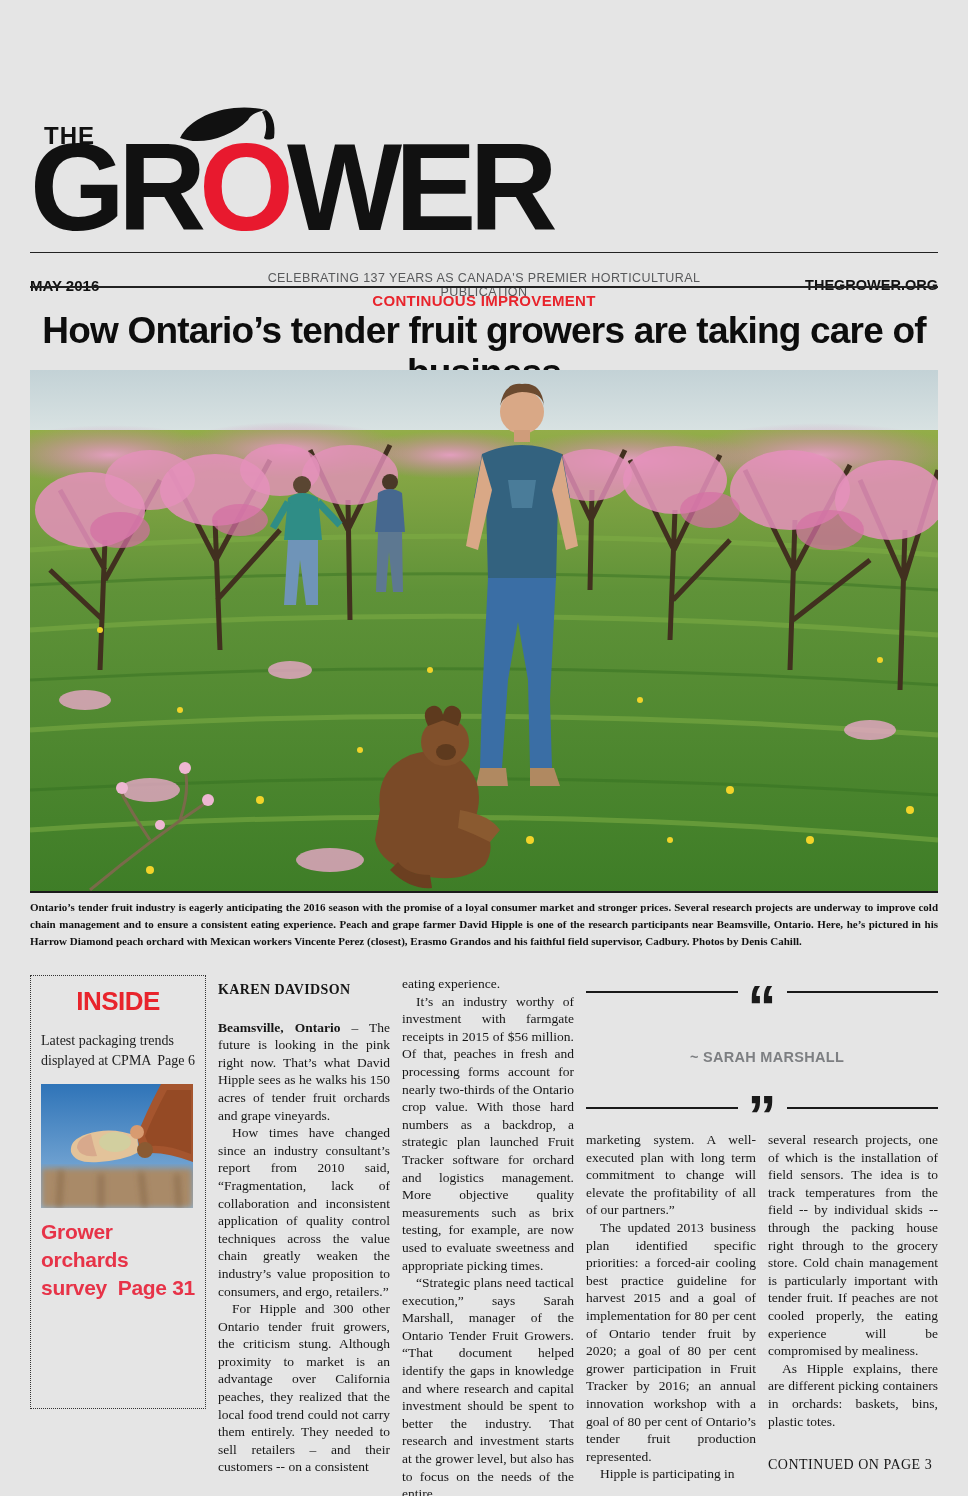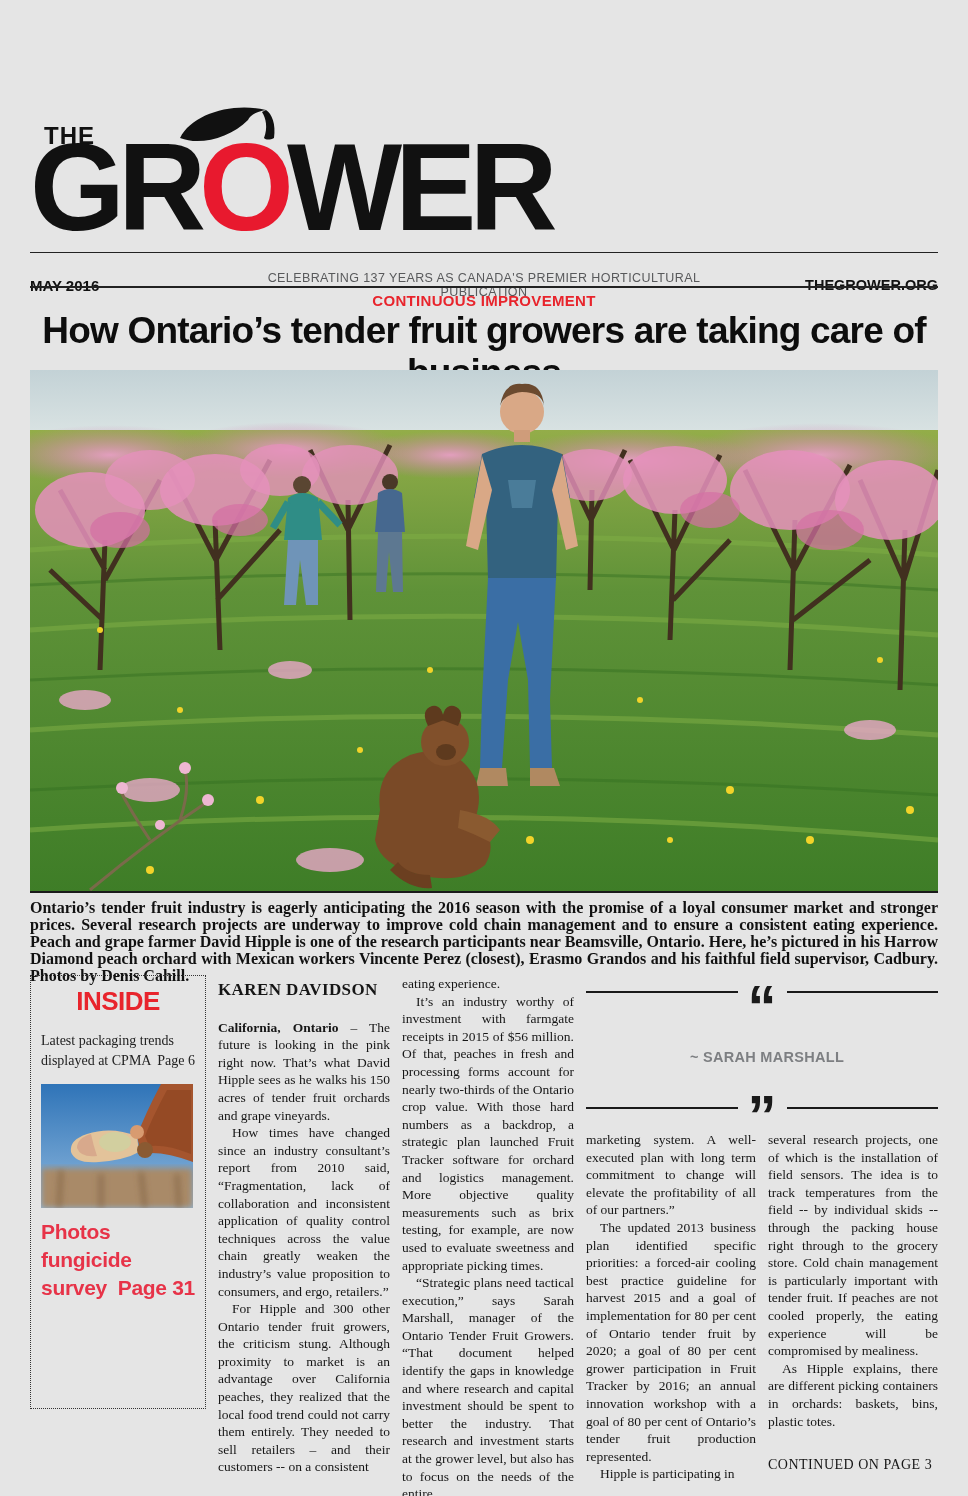--- a/index.html
+++ b/index.html
@@ -20,35 +20,35 @@
   .info-date { font-weight:bold; font-size:15px; color:#111; width:200px; }
   .info-tagline { flex:1; text-align:center; font-size:12.5px; color:#58595b; letter-spacing:0.4px; }
   .info-site { width:200px; text-align:right; font-weight:bold; font-size:14.5px; color:#111; }
 
   
   .kicker { position:absolute; left:30px; top:292px; width:908px; text-align:center; font-family:"Liberation Sans", sans-serif; font-weight:bold; font-size:15px; color:#e8242c; letter-spacing:0.3px; }
   .headline { position:absolute; left:30px; top:310px; width:908px; text-align:center; font-family:"Liberation Sans", sans-serif; font-weight:bold; font-size:37px; letter-spacing:-0.8px; color:#0d0d0d; }
 
   
   .photo-wrap { position:absolute; left:30px; top:370px; width:908px; height:523px; border-bottom:2px solid #1a1a1a; overflow:hidden; }
-  .caption { position:absolute; left:30px; top:899px; width:908px; font-size:16px; font-weight:bold; line-height:17px; text-align:justify; color:#111; }
+  .caption { position:absolute; left:30px; top:899px; width:908px; font-size:11px; font-weight:bold; line-height:17px; text-align:justify; color:#111; }
 
   
   .content { position:absolute; left:30px; top:975px; width:908px; display:flex; }
   .inside-box { width:176px; min-width:176px; height:434px; border:1.5px dotted #333; padding:10px 10px 8px 10px; margin-right:12px; }
   .inside-title { text-align:center; font-family:"Liberation Sans", sans-serif; font-weight:bold; font-size:26px; color:#e8242c; letter-spacing:-0.5px; margin-bottom:14px; }
   .inside-item { font-size:14px; line-height:1.42; margin-bottom:13px; color:#222; }
   .line-with-page { display:flex; justify-content:space-between; }
   .inside-photo { width:152px; height:124px; margin:8px 0 10px 0; overflow:hidden; }
   .fungicide { font-family:"Liberation Sans", sans-serif; font-weight:bold; font-size:21px; line-height:1.35; color:#e73348; letter-spacing:-0.3px; margin-bottom:20px; }
   .volume-block { font-size:13.5px; line-height:1.5; color:#222; }
 
   .col { flex:1; margin-right:12px; font-size:13.5px; line-height:17.6px; text-align:justify; color:#161616; }
   .col:last-child { margin-right:0; }
-  .byline { font-weight:bold; font-size:17px; letter-spacing:0.4px; margin:6px 0 20px 0; text-align:left; }
+  .byline { font-weight:bold; font-size:14px; letter-spacing:0.4px; margin:6px 0 20px 0; text-align:left; }
   .col p { margin:0; }
   .col p.indent { text-indent:14px; }
   .right-half { width:352px; min-width:352px; display:flex; flex-direction:column; }
   .cols34 { display:flex; flex:1; }
   .cols34 .col { margin-right:0; }
   .cols34 .col:first-child { margin-right:12px; }
 
   
   .pullquote { height:150px; margin-bottom:6px; font-family:"Liberation Sans", sans-serif; position:relative; }
   .pq-row { display:flex; align-items:center; height:34px; }
@@ -272,32 +272,32 @@
           <path d="M150,6 L126,6 Q112,32 104,52 L108,62 Q126,60 150,70 Z" fill="#8a431f" opacity="0.6"></path>
           <path d="M96,52 Q70,42 46,50 Q28,56 30,68 Q34,80 58,78 Q84,76 98,68 Z" fill="#e3c39a"></path>
           <path d="M50,50 Q36,54 36,64 Q40,74 56,72 Q52,60 50,50 Z" fill="#d8a98c"></path>
           <ellipse cx="74" cy="58" rx="16" ry="10" fill="#cdd2a0" opacity="0.8"></ellipse>
           <circle cx="96" cy="48" r="7" fill="#d89b70"></circle>
           <circle cx="104" cy="66" r="8" fill="#8a5a32"></circle>
         </svg>
       </div>
 
       <div class="fungicide">
-        <div>Photos fungicide</div>
+        <div>Grower orchards</div>
         <div class="line-with-page">
           <span>survey</span>
           <span>Page 31</span>
         </div>
       </div>
 
     </div>
 
     <div class="col">
       <div class="byline">KAREN DAVIDSON</div>
-      <p class="lead"><b>California, Ontario</b><span> – The future is looking in the pink right now. That’s what David Hipple sees as he walks his 150 acres of tender fruit orchards and grape vineyards.</span></p>
+      <p class="lead"><b>Beamsville, Ontario</b><span> – The future is looking in the pink right now. That’s what David Hipple sees as he walks his 150 acres of tender fruit orchards and grape vineyards.</span></p>
       <p class="indent">How times have changed since an industry consultant’s report from 2010 said, “Fragmentation, lack of collaboration and inconsistent application of quality control techniques across the value chain greatly weaken the industry’s value proposition to consumers, and ergo, retailers.”</p>
       <p class="indent">For Hipple and 300 other Ontario tender fruit growers, the criticism stung. Although proximity to market is an advantage over California peaches, they realized that the local food trend could not carry them entirely. They needed to sell retailers – and their customers -- on a consistent</p>
     </div>
 
     <div class="col">
       <p>eating experience.</p>
       <p class="indent">It’s an industry worthy of investment with farmgate receipts in 2015 of $56 million. Of that, peaches in fresh and processing forms account for nearly two-thirds of the Ontario crop value. With those hard numbers as a backdrop, a strategic plan launched Fruit Tracker software for orchard and logistics management. More objective quality measurements such as brix testing, for example, are now used to evaluate sweetness and appropriate picking times.</p>
       <p class="indent">“Strategic plans need tactical execution,” says Sarah Marshall, manager of the Ontario Tender Fruit Growers.  “That document helped identify the gaps in knowledge and where research and capital investment should be spent to better the industry. That research and investment starts at the grower level, but also has to focus on the needs of the entire</p>
     </div>
 

